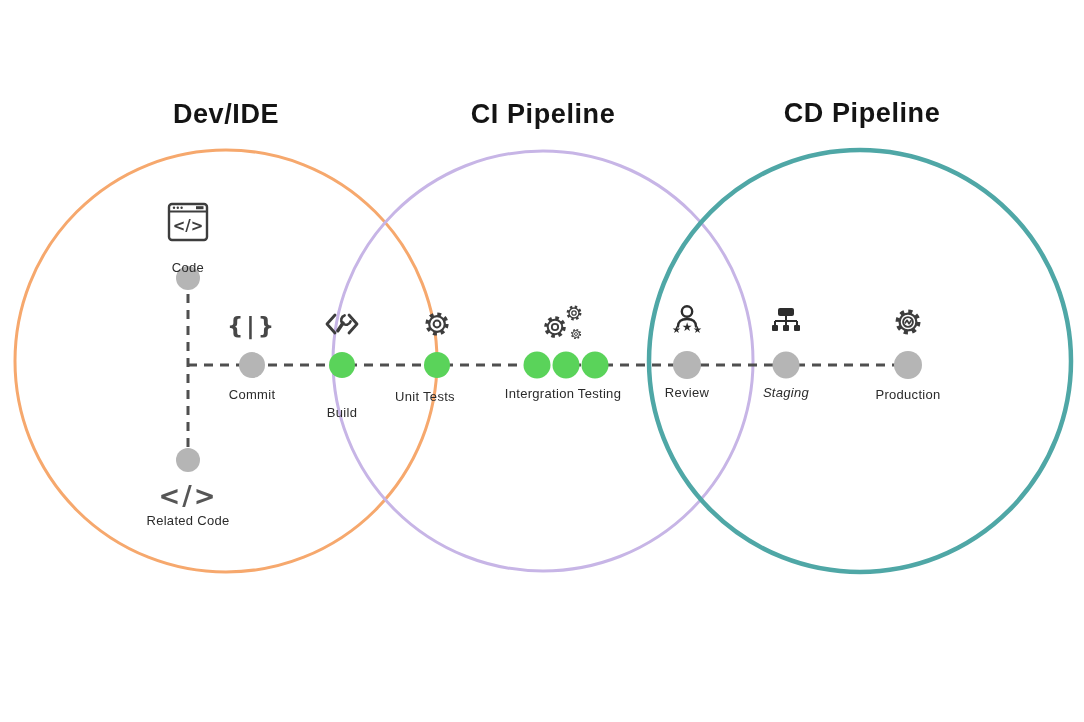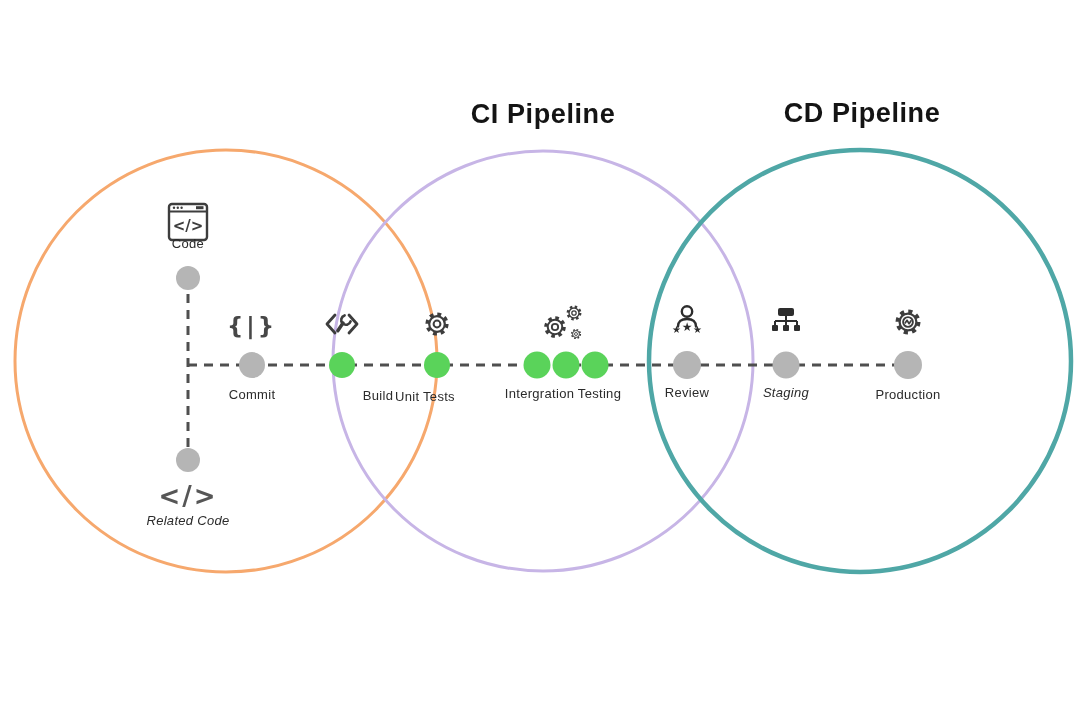--- a/index.html
+++ b/index.html
@@ -101,27 +101,28 @@
     <circle cx="342" cy="365" r="13" fill="#5AD35A"></circle>
     <circle cx="437" cy="365" r="13" fill="#5AD35A"></circle>
     <circle cx="537" cy="365" r="13.5" fill="#5AD35A"></circle>
     <circle cx="566" cy="365" r="13.5" fill="#5AD35A"></circle>
     <circle cx="595" cy="365" r="13.5" fill="#5AD35A"></circle>
     <circle cx="687" cy="365" r="14" fill="#B5B5B5"></circle>
     <circle cx="786" cy="365" r="13.5" fill="#B5B5B5"></circle>
     <circle cx="908" cy="365" r="14" fill="#B5B5B5"></circle>
   </svg>
 
+  <div class="title" style="left:226px;top:99px;">Dev/IDE</div>
   <div class="title" style="left:862px;top:98px;">CD Pipeline</div>
   <div class="title" style="left:543px;top:99px;">CI Pipeline</div>
 
-  <div class="lbl" style="left:188px;top:236px;">Code</div>
-  <div class="lbl" style="left:188px;top:513px;font-style:italic;">Related Code</div>
+  <div class="lbl" style="left:188px;top:260px;">Code</div>
+  <div class="lbl" style="left:188px;top:513px;">Related Code</div>
 
   <div class="lbl" style="left:252px;top:387px;">Commit</div>
-  <div class="lbl" style="left:342px;top:388px;margin-left:36px;">Build</div>
+  <div class="lbl" style="left:342px;top:405px;">Build</div>
   <div class="lbl" style="left:425px;top:389px;">Unit Tests</div>
   <div class="lbl" style="left:563px;top:386px;text-align:center;">Intergration Testing</div>
   <div class="lbl" style="left:687px;top:385px;">Review</div>
   <div class="lbl" style="left:786px;top:385px;font-style:italic;">Staging</div>
   <div class="lbl" style="left:908px;top:387px;text-align:right;">Production</div>
 
 </div>
 
 </body></html>

